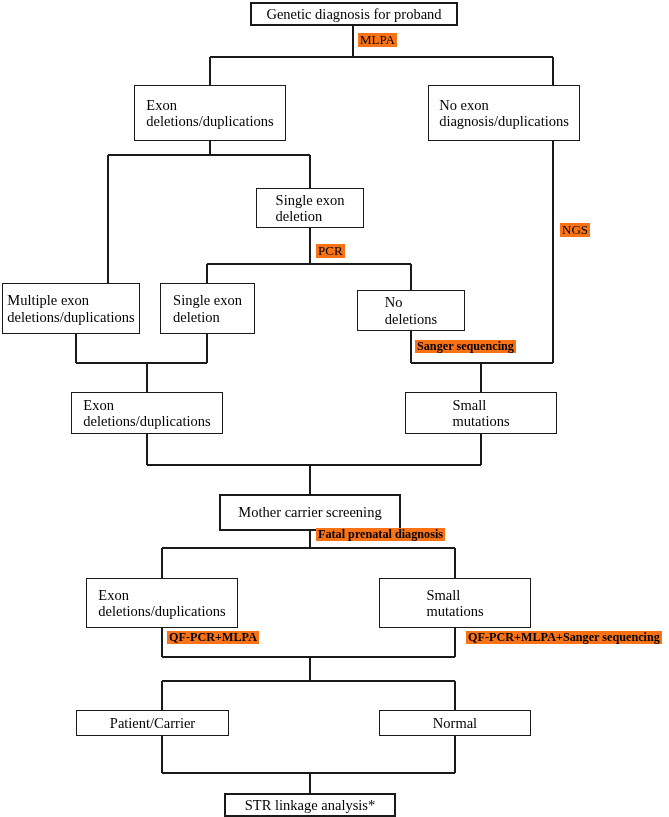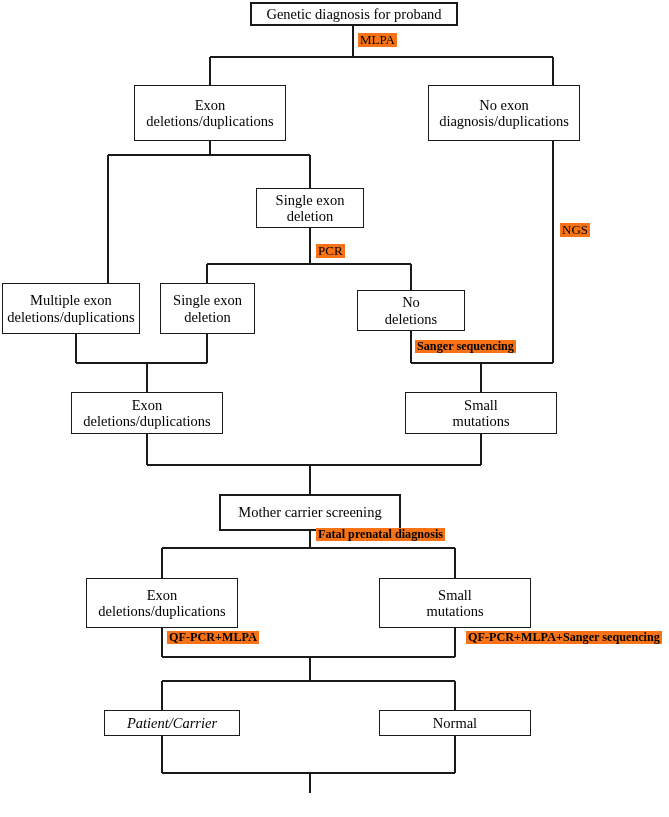--- a/index.html
+++ b/index.html
@@ -24,21 +24,20 @@
     pointer-events: none;
   }
   .node {
     position: absolute;
     box-sizing: border-box;
     border: 1.6px solid #1a1a1a;
     background: #ffffff;
     display: flex;
     align-items: center;
     justify-content: center;
-    text-align: center;
     font-size: 14.5px;
     line-height: 1.12;
     color: #000000;
     padding: 1px 3px;
     white-space: pre-line;
     z-index: 2;
   }
   .node.thick {
     border-width: 2.1px;
   }
@@ -167,28 +166,31 @@
   <div class="node" style="left:86px; top:578px; width:152px; height:50px;">
     <span>Exon
 deletions/duplications</span>
   </div>
 
   <div class="node" style="left:379px; top:578px; width:152px; height:50px;">
     <span>Small
 mutations</span>
   </div>
 
-  <div class="node" style="left:104px; top:710px; width:136px; height:26px;font-style:italic;">
+  <div class="node" style="left:76px; top:710px; width:153px; height:26px;">
     <span>Patient/Carrier</span>
   </div>
 
   <div class="node" style="left:379px; top:710px; width:152px; height:26px;">
     <span>Normal</span>
   </div>
 
+  <div class="node thick" style="left:224px; top:793px; width:172px; height:24px;">
+    <span>STR linkage analysis*</span>
+  </div>
 
   <div class="edge-label" style="left:358px; top:33px;">
     <span>MLPA</span>
   </div>
 
   <div class="edge-label" style="left:560px; top:223px;">
     <span>NGS</span>
   </div>
 
   <div class="edge-label" style="left:316px; top:236px;margin-top:8px;">

